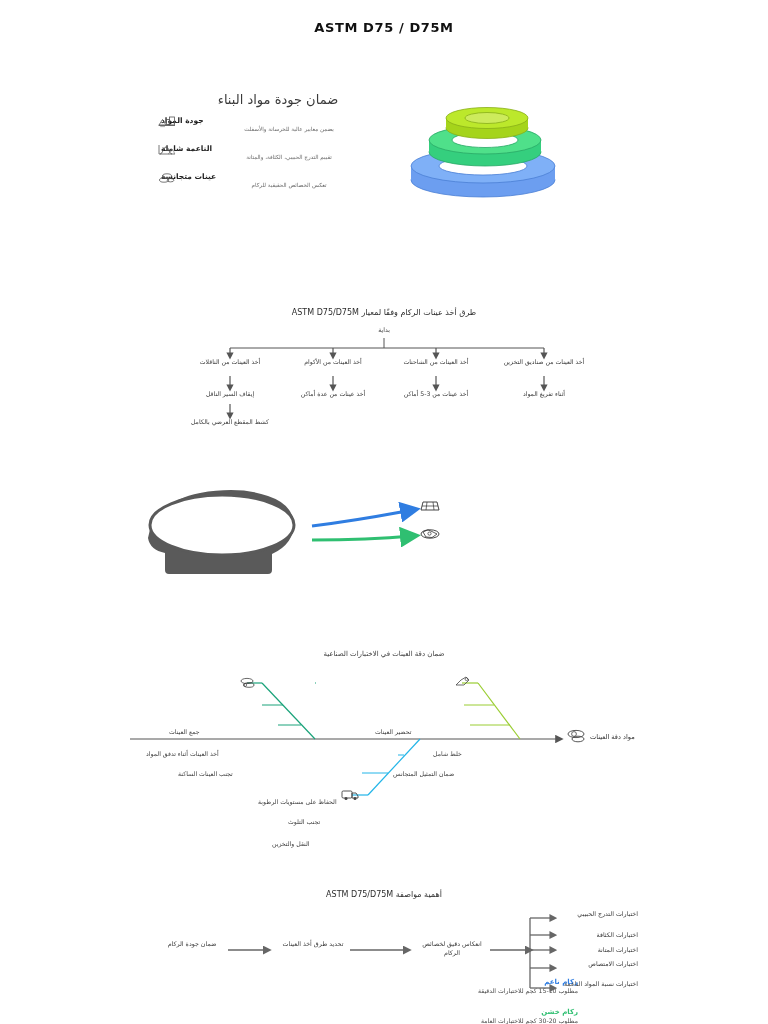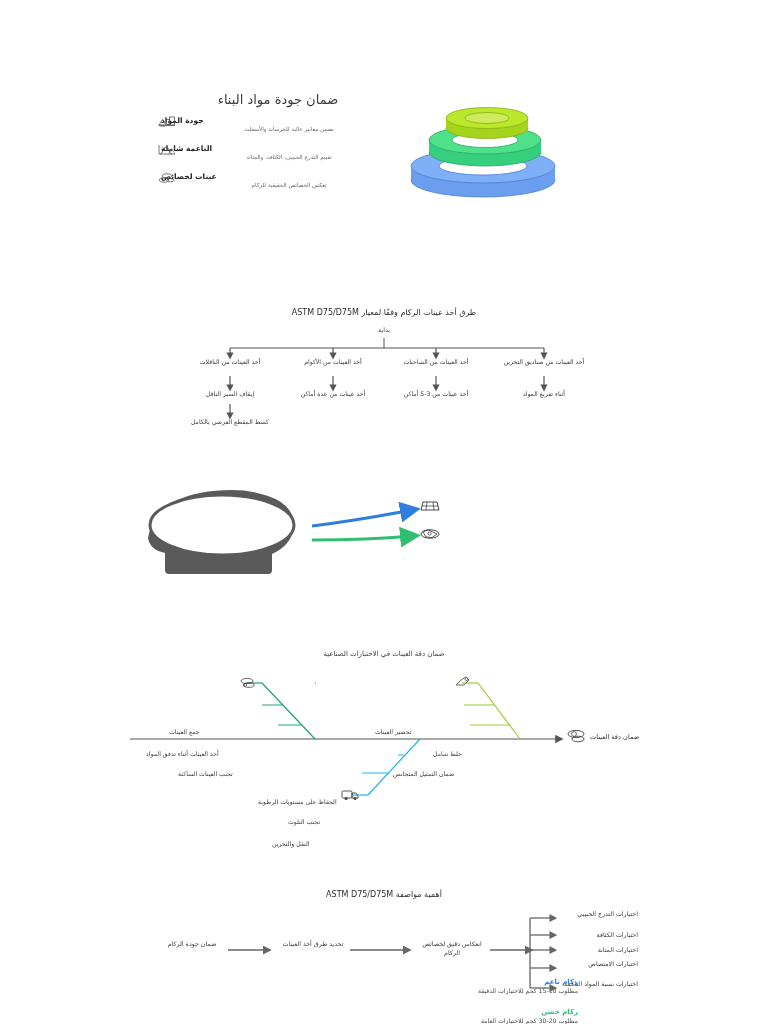--- a/index.html
+++ b/index.html
@@ -76,20 +76,21 @@
   }
   .b-node{position:absolute;text-align:center;font-size:6.3px;color:#3a3a3a;line-height:1.35;}
   .b-out{position:absolute;text-align:right;font-size:6.3px;color:#3a3a3a;line-height:1.35;}
   svg{position:absolute;left:0;top:0;overflow:visible;}
 </style>
 </head>
 <body>
 
 <div class="page">
 
+  <div class="doc-title">ASTM D75 / D75M</div>
 
   <div class="sec1">
 
     <div class="sec1-title">ضمان جودة مواد البناء</div>
 
     <div class="s1-row s1r1">
       <div class="r-head">
         <span>
           <svg width="18" height="13" viewBox="0 0 18 13">
             <rect x="11.5" y="1" width="5" height="8" fill="none" stroke="#555" stroke-width="0.8"></rect>
@@ -122,21 +123,21 @@
     <div class="s1-row s1r3">
       <div class="r-head">
         <span>
           <svg width="18" height="13" viewBox="0 0 18 13">
             <ellipse cx="9" cy="4" rx="4.5" ry="2.2" fill="none" stroke="#555" stroke-width="0.8"></ellipse>
             <ellipse cx="6" cy="8" rx="4.5" ry="2.2" fill="none" stroke="#555" stroke-width="0.8"></ellipse>
             <ellipse cx="12.5" cy="8.2" rx="3.4" ry="1.7" fill="none" stroke="#555" stroke-width="0.8"></ellipse>
             <line x1="9" y1="6.2" x2="9" y2="7" stroke="#555" stroke-width="0.7"></line>
           </svg>
         </span>
-        <span class="r-title">عينات لخصائص</span>
+        <span class="r-title">عينات متجانسة</span>
       </div>
       <div class="r-sub">تعكس الخصائص الحقيقية للركام</div>
     </div>
 
     <div class="donut-wrap">
       <svg width="165" height="95" viewBox="0 0 165 95">
 
         <g>
           <ellipse cx="78" cy="76" rx="72" ry="17" fill="#6c9ef0" stroke="#4a7fd4" stroke-width="0.8"></ellipse>
           <rect x="6" y="62" width="144" height="14" fill="#6c9ef0"></rect>
@@ -310,21 +311,21 @@
     <div class="fb-label" style="left:178px;top:120px;">تجنب العينات الساكنة</div>
 
     <div class="fb-label" style="left:375px;top:78px;">تحضير العينات</div>
     <div class="fb-label" style="left:433px;top:100px;">خلط شامل</div>
     <div class="fb-label" style="left:393px;top:120px;">ضمان التمثيل المتجانس</div>
 
     <div class="fb-label" style="left:272px;top:190px;">النقل والتخزين</div>
     <div class="fb-label" style="left:258px;top:148px;">الحفاظ على مستويات الرطوبة</div>
     <div class="fb-label" style="left:288px;top:168px;">تجنب التلوث</div>
 
-    <div class="fb-head" style="left:590px;top:83px;">ضمان دقة العينات</div>
+    <div class="fb-head" style="left:590px;top:83px;">مواد دقة العينات</div>
   </div>
 
   <div class="sec5">
     <div class="sec5-title">أهمية مواصفة ASTM D75/D75M</div>
 
     <svg width="768" height="120">
       <defs>
         <marker id="arS" markerWidth="6" markerHeight="6" refX="3.5" refY="3" orient="auto">
           <path d="M0,0 L6,3 L0,6 Z" fill="#666"></path>
         </marker>

